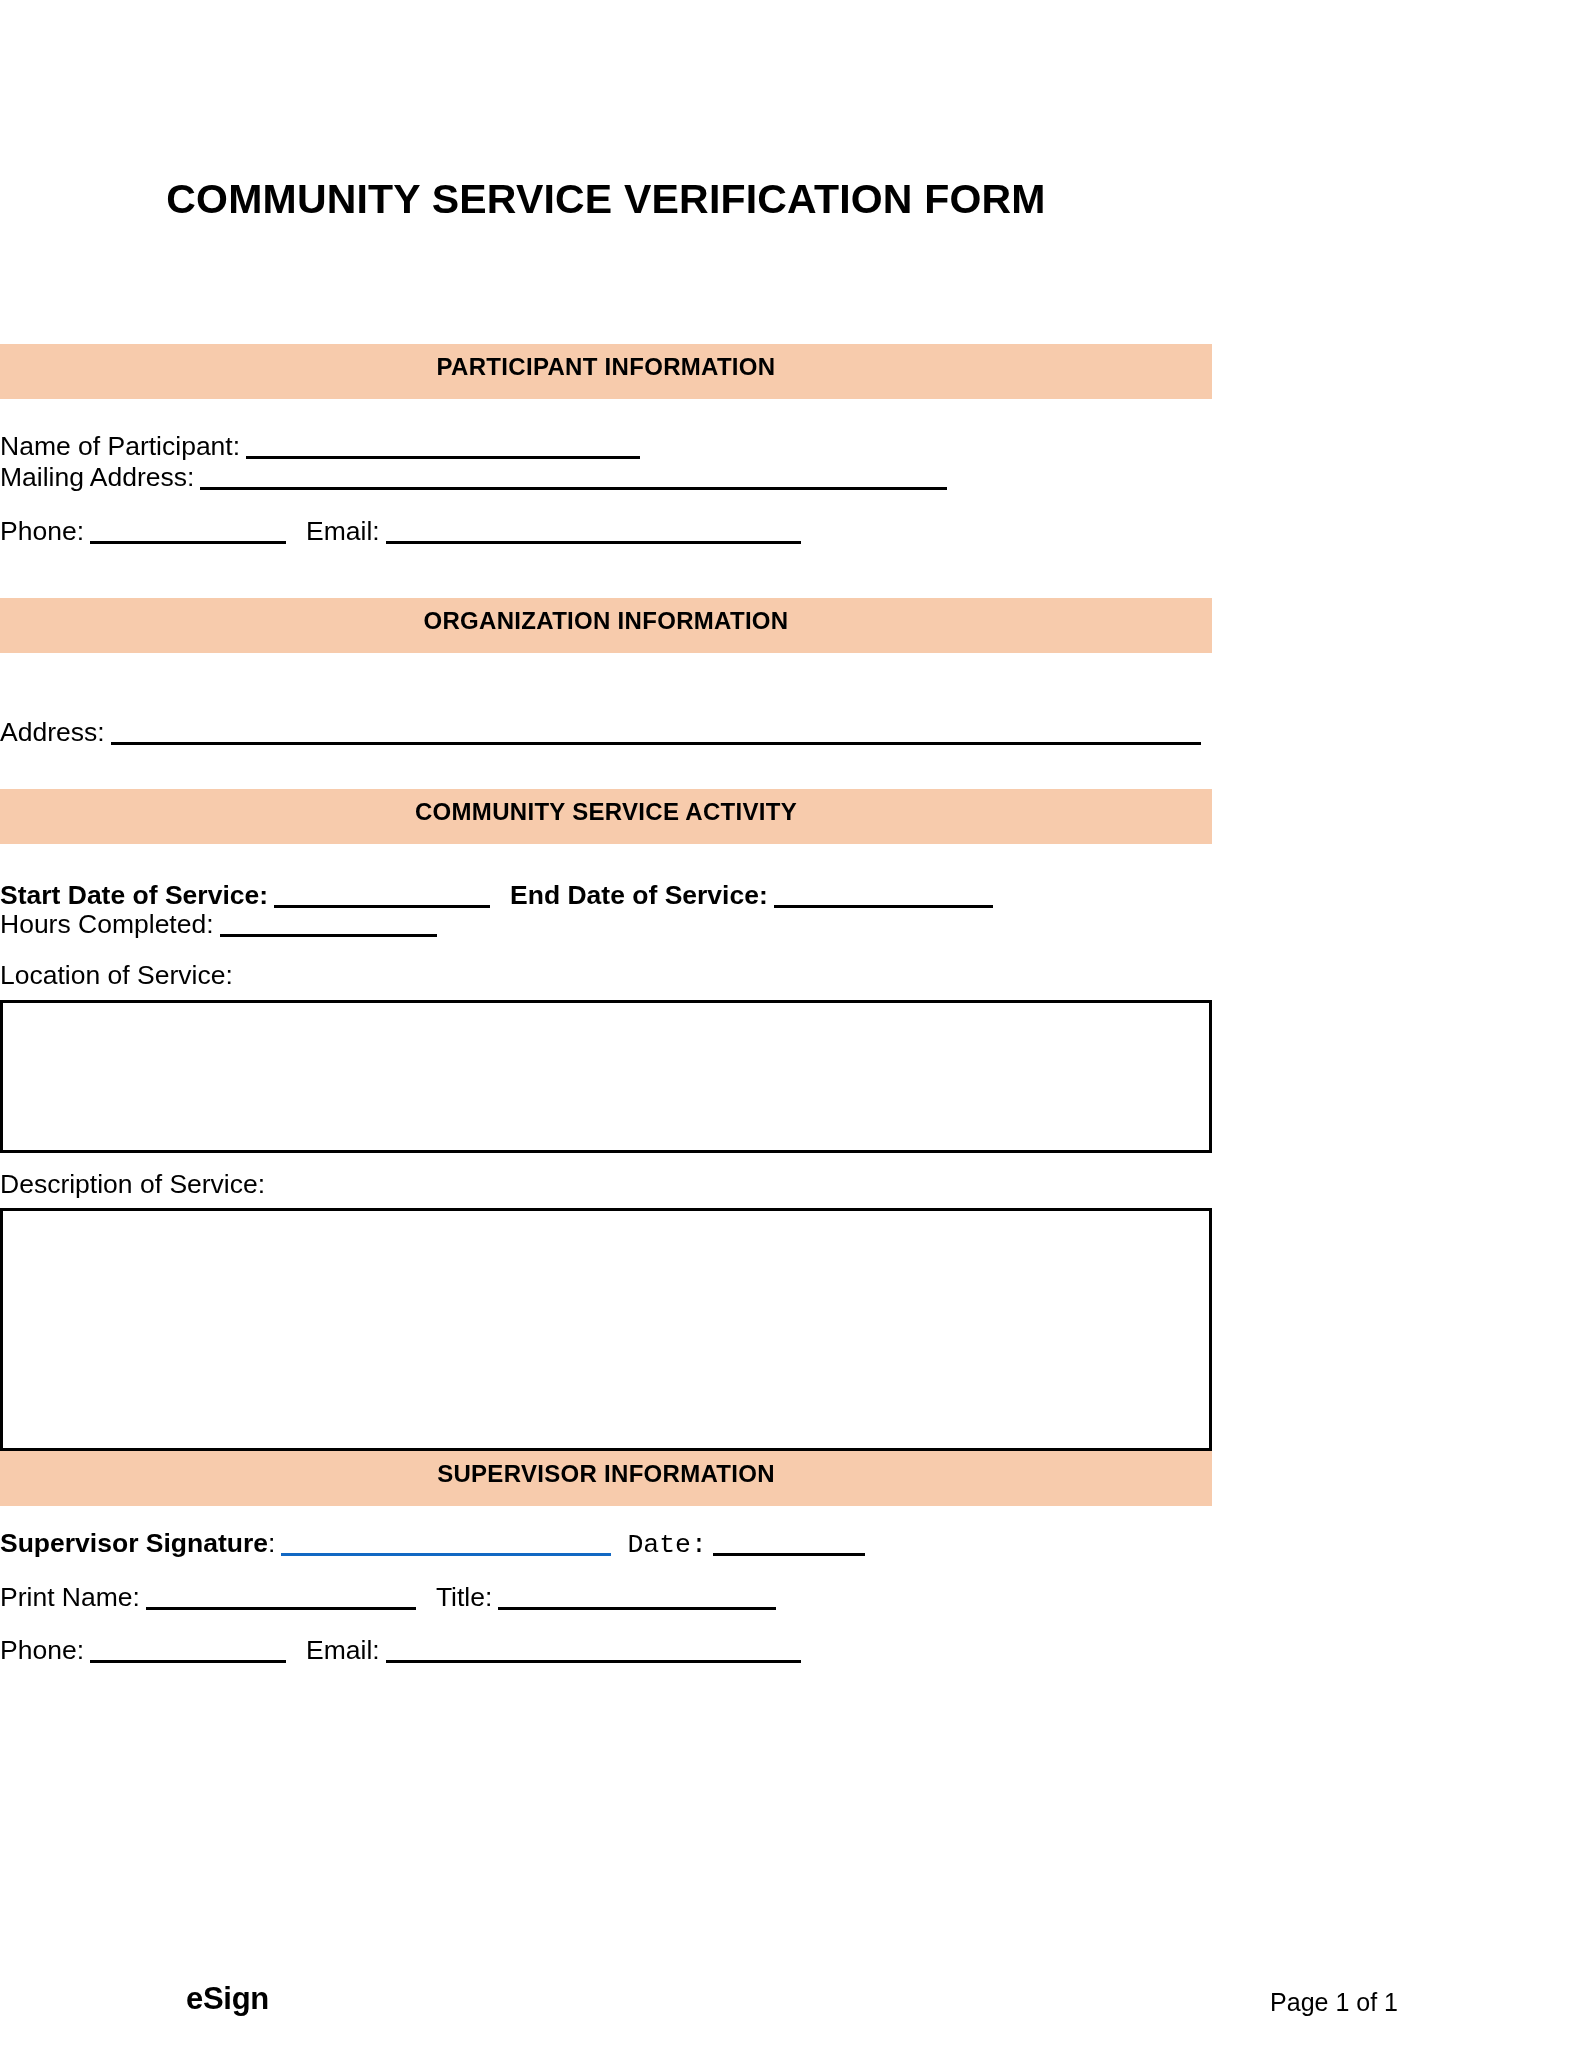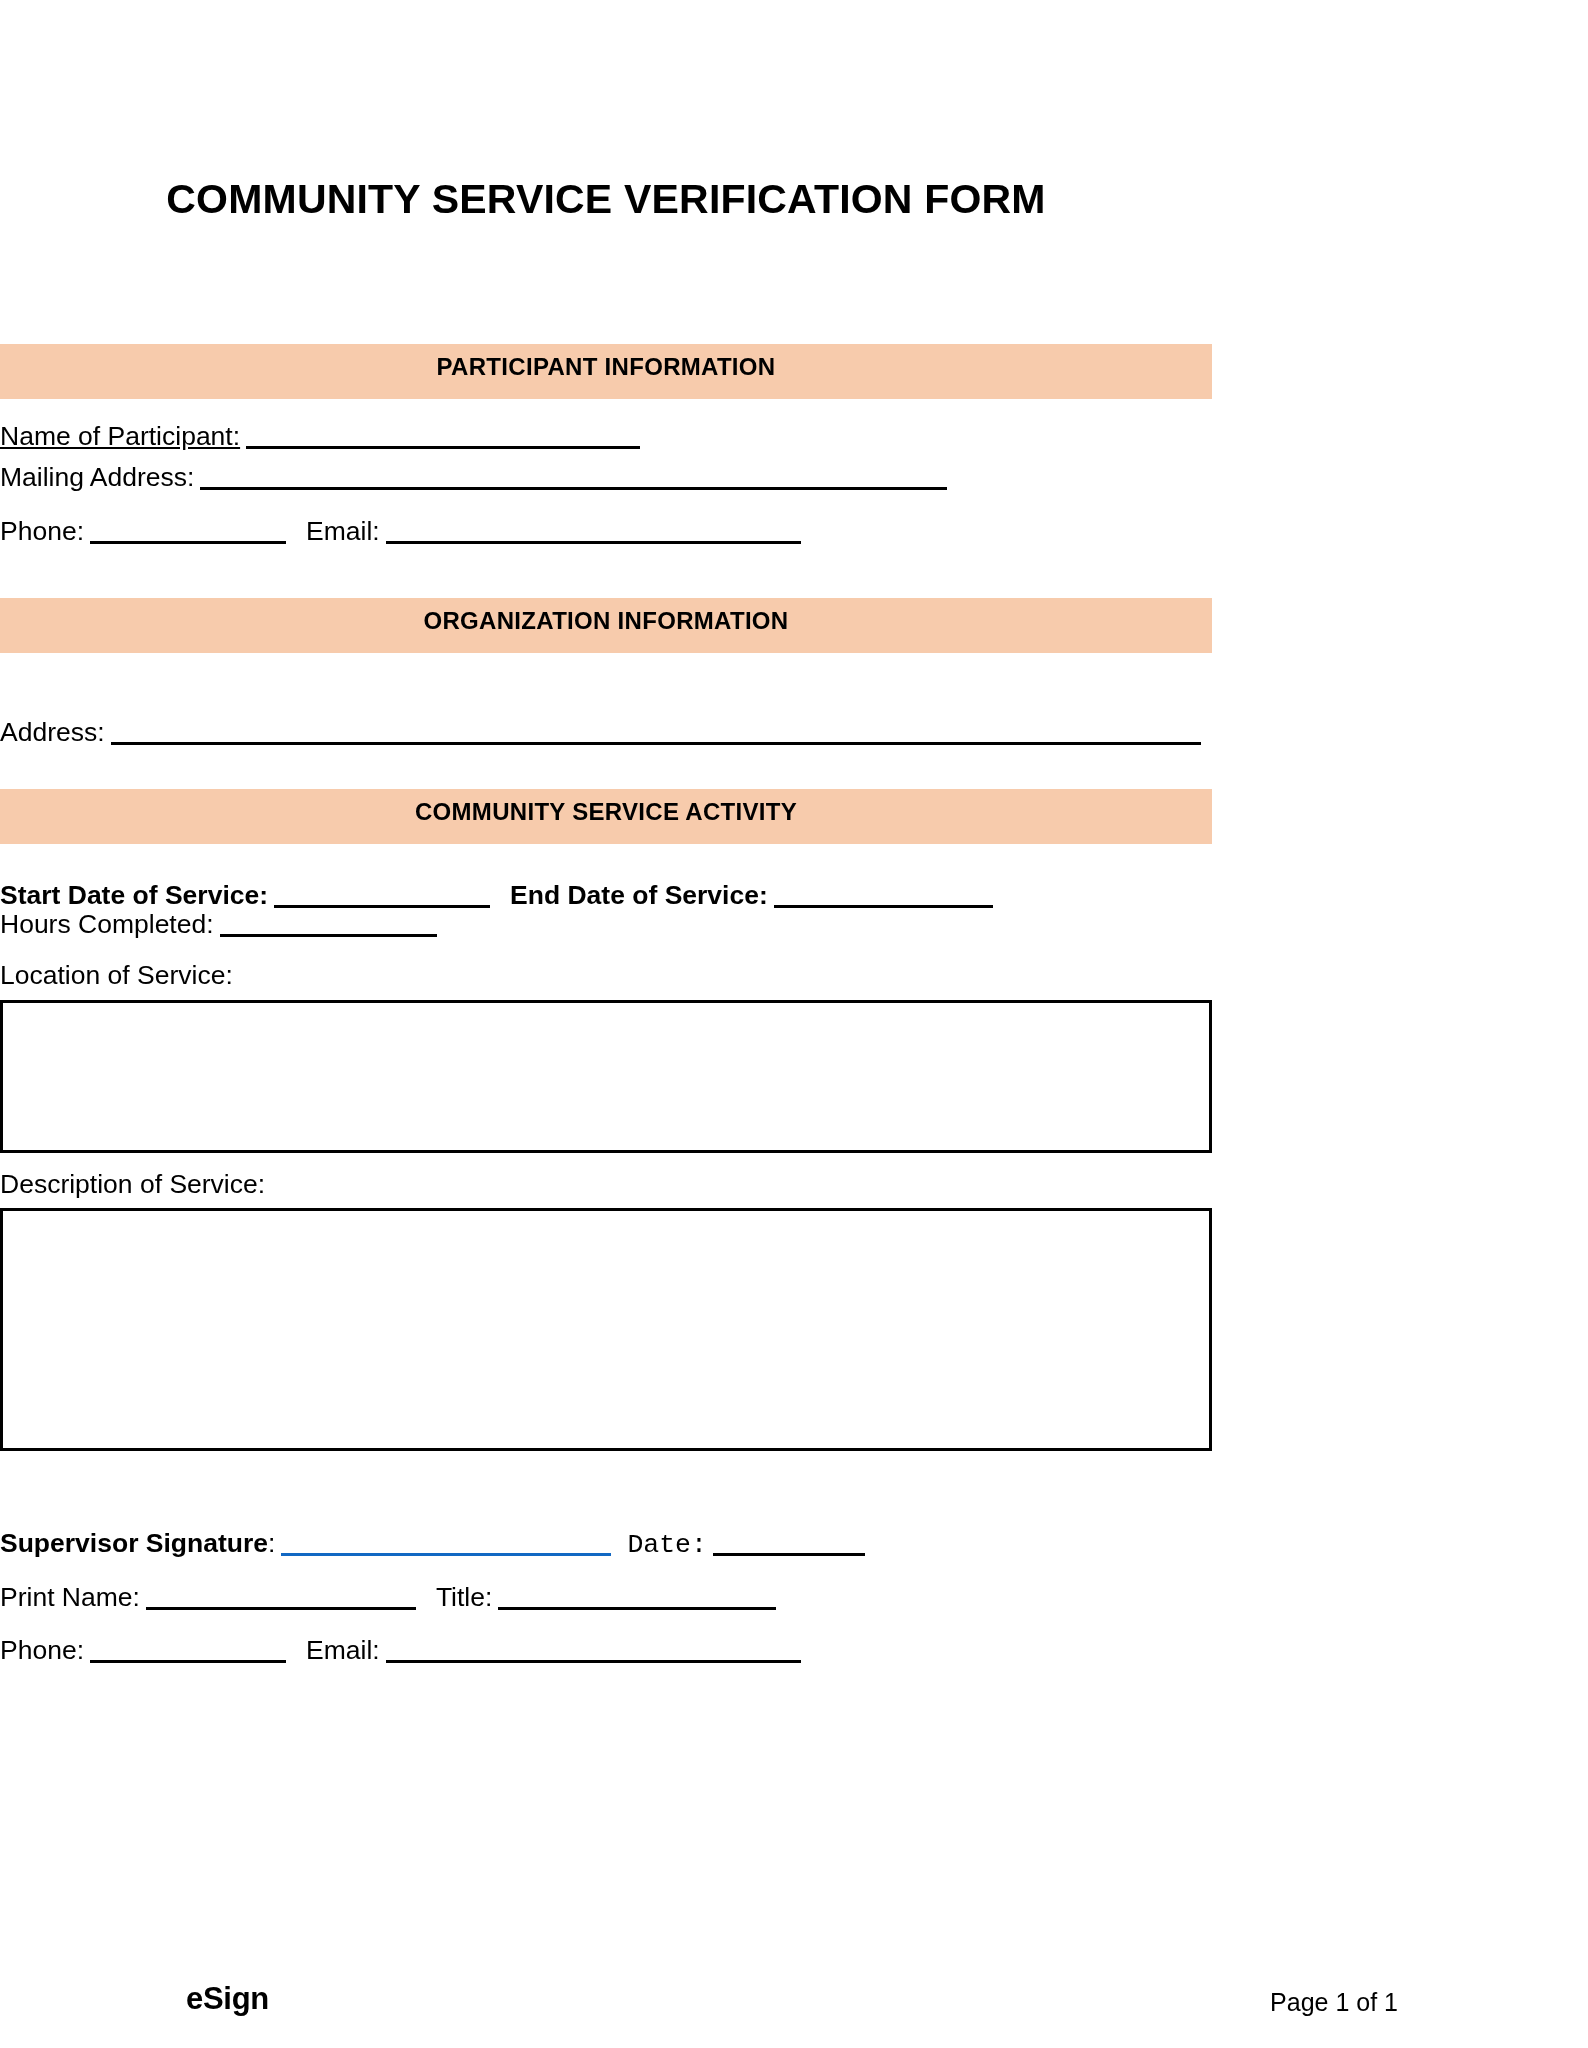--- a/index.html
+++ b/index.html
@@ -109,21 +109,21 @@
 <body>
 
 <div class="page">
 
   <h1 class="doc-title">COMMUNITY SERVICE VERIFICATION FORM</h1>
 
   <div class="stack" style="top:344px;">
     <div class="section-band">PARTICIPANT INFORMATION</div>
   </div>
 
-  <div class="stack form-row" style="top:423px;text-decoration:underline;">
+  <div class="stack form-row" style="top:433px;">
     <span class="lbl">Name of Participant:</span><span class="blank" style="width:394px;"></span>
   </div>
 
   <div class="stack form-row" style="top:464px;">
     <span class="lbl">Mailing Address:</span><span class="blank" style="width:747px;"></span>
   </div>
 
   <div class="stack form-row" style="top:518px;">
     <span class="lbl">Phone:</span><span class="blank" style="width:196px;"></span><span class="lbl" style="margin-left:18px;">Email:</span><span class="blank" style="width:415px;"></span>
   </div>
@@ -158,20 +158,23 @@
   </div>
 
   <div class="stack form-row" style="top:1171px;">
     <span class="lbl">Description of Service:</span>
   </div>
 
   <div class="stack" style="top:1208px;">
     <div class="textbox" style="height:243px;"></div>
   </div>
 
+  <div class="stack" style="top:1451px;">
+    <div class="section-band">SUPERVISOR INFORMATION</div>
+  </div>
 
   <div class="stack form-row" style="top:1530px;">
     <span class="lbl bold">Supervisor Signature</span><span class="lbl">:</span><span class="blank blue" style="width:330px;"></span><span class="lbl" style="margin-left:14px;font-family:Liberation Mono, monospace;">Date:</span><span class="blank" style="width:152px;"></span>
   </div>
 
   <div class="stack form-row" style="top:1584px;">
     <span class="lbl">Print Name:</span><span class="blank" style="width:270px;"></span><span class="lbl" style="margin-left:18px;">Title:</span><span class="blank" style="width:278px;"></span>
   </div>
 
   <div class="stack form-row" style="top:1637px;">

